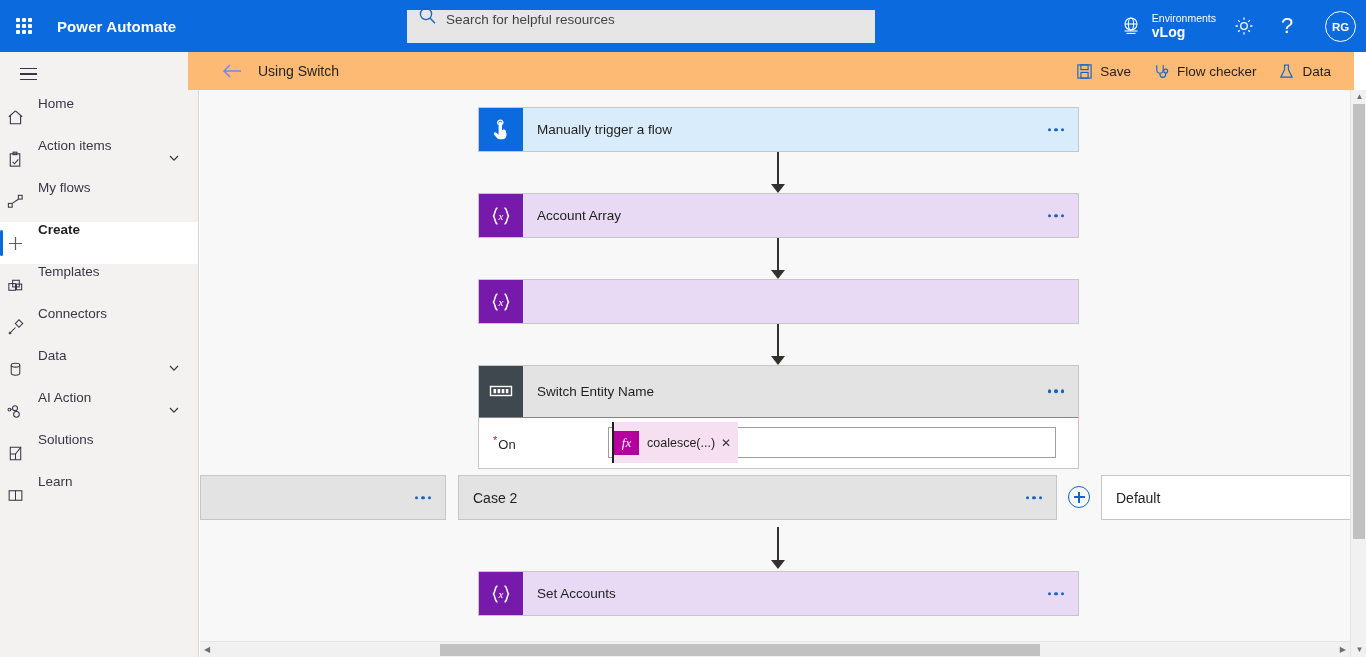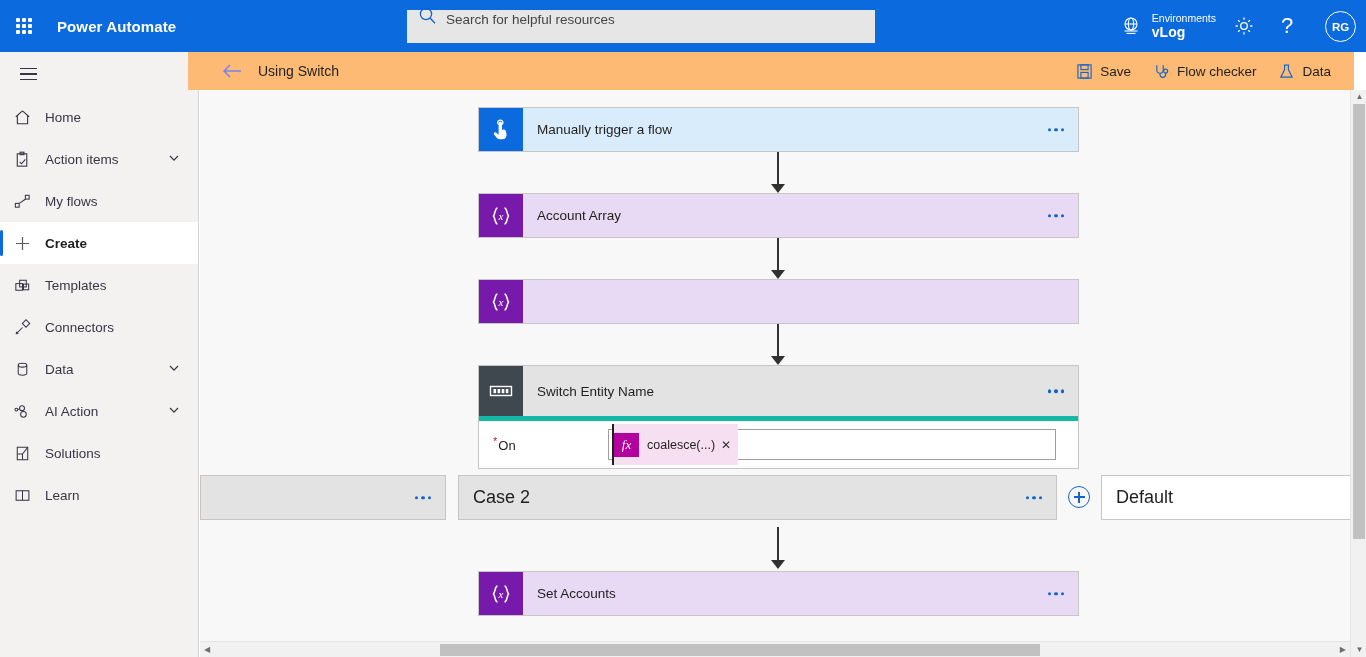--- a/index.html
+++ b/index.html
@@ -78,22 +78,22 @@
     background: #f3f2f1;
     border-right: 1px solid #d6d6d6;
   }
   .hamburger {
     height: 44px; width: 56px;
     display: flex; flex-direction: column; justify-content: center;
     align-items: center; gap: 4px; cursor: pointer;
   }
   .hamburger i { width: 17px; height: 1.5px; background: #3a3545; display: block; }
   .nav-item {
-    position: relative; height: 42px; display: flex; align-items: center;
-    cursor: pointer; padding-left: 8px; color: #3a3545;
+    position: relative; height: 42px; display: flex; 
+    cursor: pointer; padding-left: 1px; color: #3a3545;
   }
   .nav-item.selected { background: #ffffff; }
   .nav-item.selected .nav-label { font-weight: bold; color: #201f1e; }
   .nav-item.selected::before {
     content: ""; position: absolute; left: 0; top: 8px;
     width: 3px; height: 26px; background: #0b6ade; border-radius: 2px;
   }
   .nav-ico { width: 28px; flex: 0 0 28px; display: flex; align-items: center; justify-content: center; }
   .nav-label { font-size: 13.5px; margin-left: 9px; white-space: nowrap; color: #3a3545; }
   .nav-chev { position: absolute; right: 18px; top: 50%; transform: translateY(-50%); }
@@ -148,21 +148,21 @@
   .ellipsis i { width: 3.5px; height: 3.5px; border-radius: 50%; background: #1264c8; display: block; }
 
   .card.trigger { background: #d9ecfb; }
   .card.trigger .card-ico { background: #0b6ade; }
   .card.variable { background: #e8d9f5; }
   .card.variable .card-ico { background: #7719aa; }
   .card.switch-card { background: #e3e3e3; flex-direction: column; align-items: stretch; }
   .switch-head { display: flex; align-items: stretch; height: 56px; }
   .switch-head .card-ico { background: #3f474f; }
   .switch-body {
-    background: #ffffff; border-top: 5px solid #14b8a6;
+    background: #ffffff; border-top: 1px solid #14b8a6;
     height: 57px; display: flex; align-items: center; padding-left: 14px;
   }
   .field-label { font-size: 13px; color: #201f1e; width: 115px; }
   .req-star { color: #a4262a; font-size: 11px; vertical-align: super; margin-right: 1px; }
   .expr-input {
     width: 448px; height: 31px; border: 1px solid #a19f9d; background: #fff;
     display: flex; align-items: center; padding-left: 3px;
   }
   .expr-token {
     display: flex; align-items: center; height: 41px;
@@ -184,21 +184,21 @@
     border-left: 7px solid transparent; border-right: 7px solid transparent;
     border-top: 9px solid #323130;
   }
 
   
   .case-card {
     position: absolute; background: #e3e3e3; border: 1px solid #c8c6c4;
     height: 45px; display: flex; align-items: center; padding: 0 14px;
   }
   .case-card.default-case { background: #ffffff; }
-  .case-label { font-size: 18px; color: #201f1e; }
+  .case-label { font-size: 14px; color: #201f1e; }
   .add-case-btn {
     position: absolute; width: 22px; height: 22px; border-radius: 50%;
     border: 1.4px solid #1264c8; cursor: pointer;
     display: flex; align-items: center; justify-content: center;
   }
   .add-case-btn::before, .add-case-btn::after {
     content: ""; position: absolute; background: #1264c8;
   }
   .add-case-btn::before { width: 11px; height: 1.4px; }
   .add-case-btn::after { width: 1.4px; height: 11px; }

